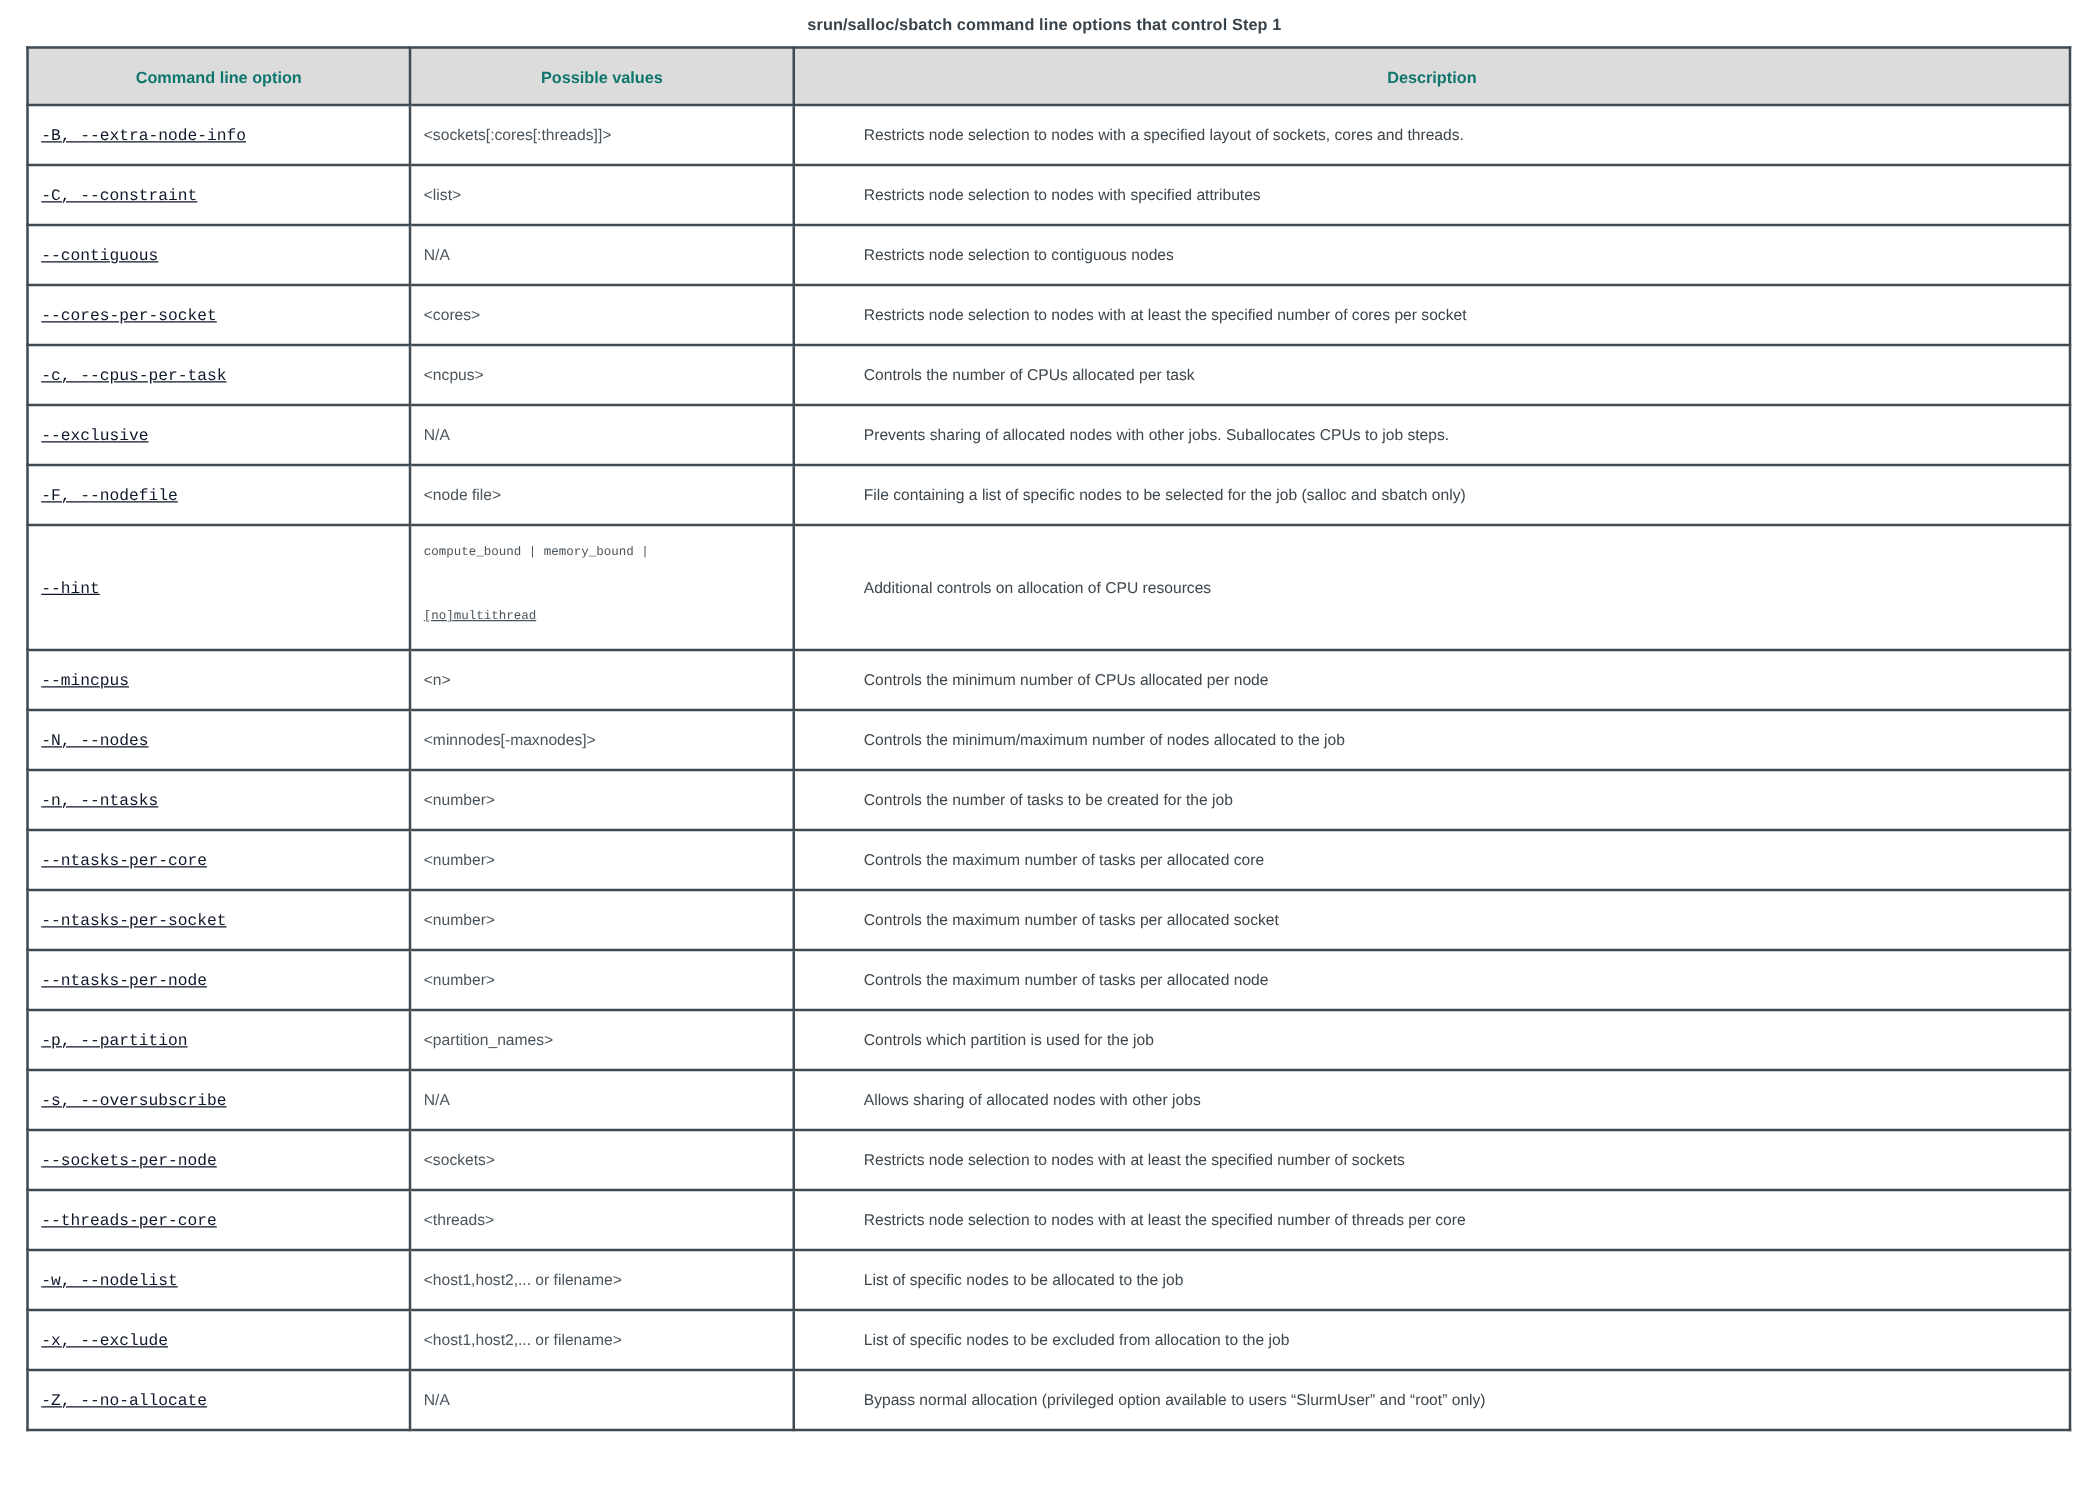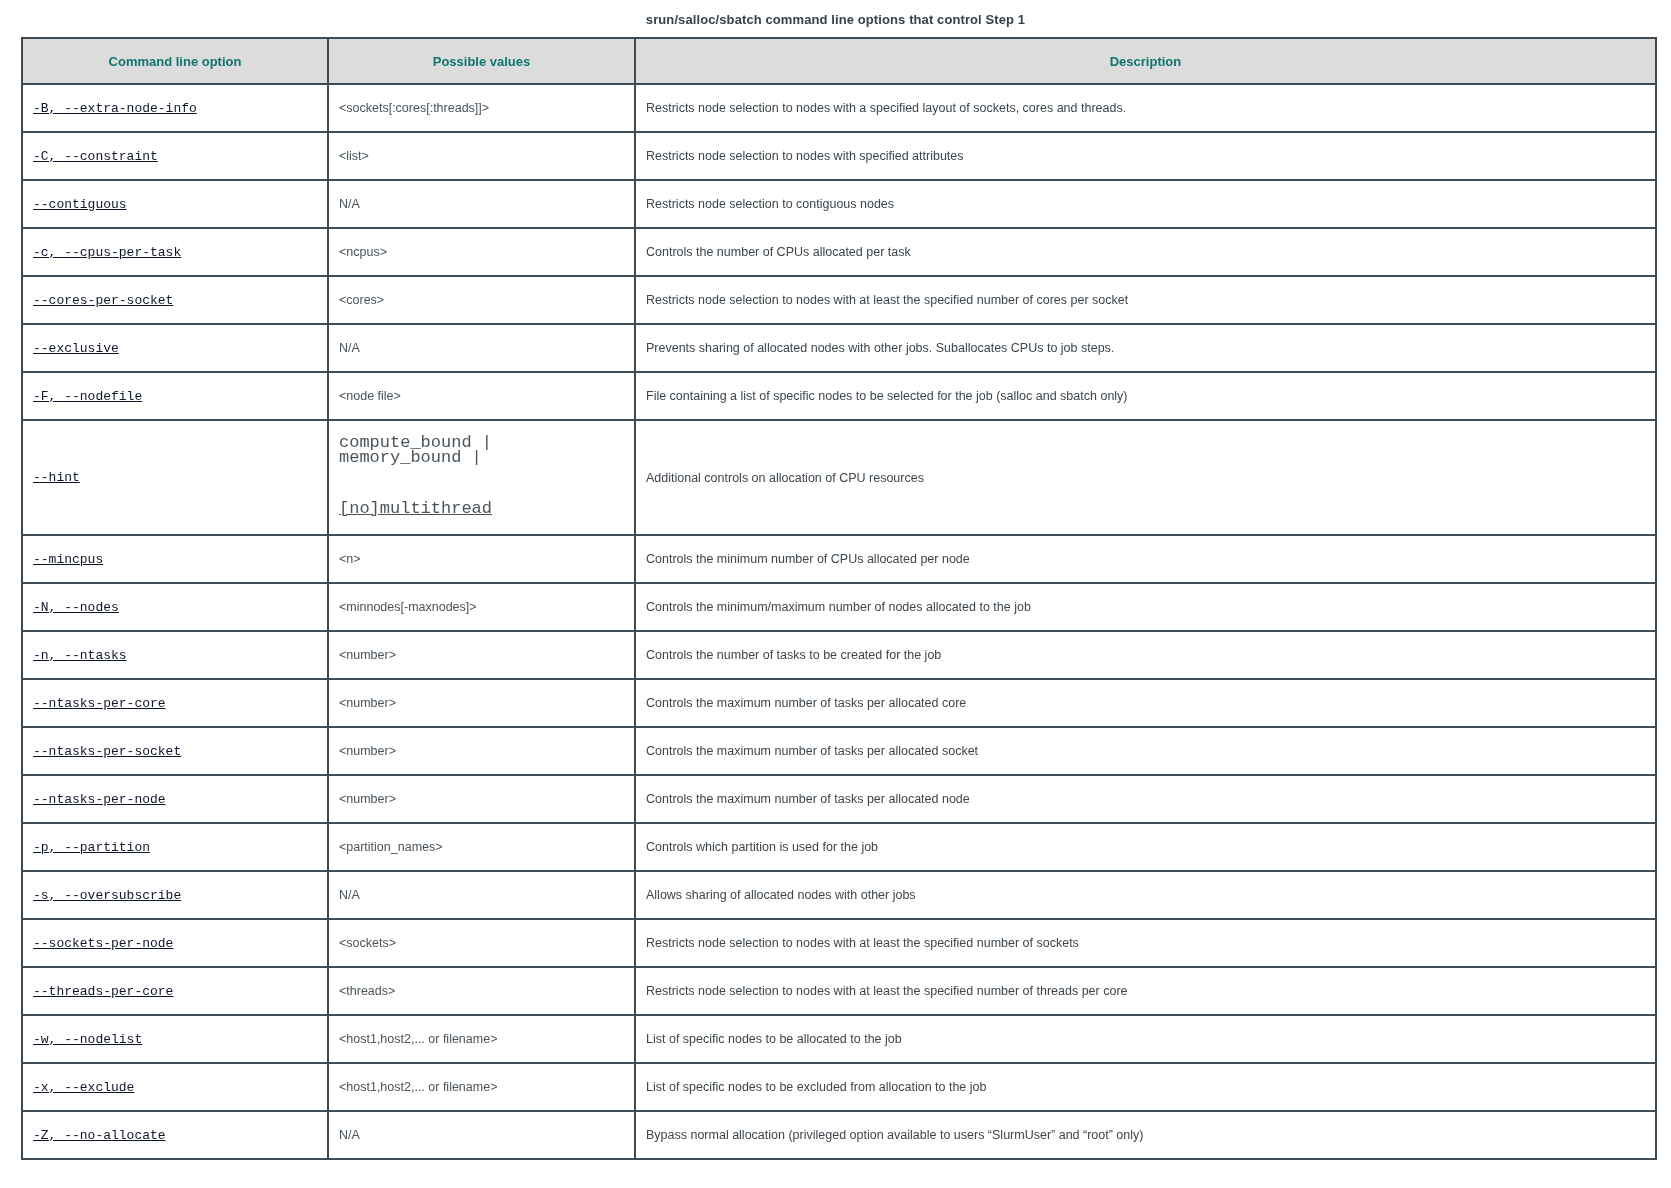--- a/index.html
+++ b/index.html
@@ -63,27 +63,27 @@
     color: #0f172a;
     text-decoration: underline;
     cursor: pointer;
     white-space: pre;
   }
   .values-text {
     color: #4a545c;
   }
   .values-text.mono {
     font-family: "Liberation Mono", "DejaVu Sans Mono", monospace;
-    font-size: 17px;
+    font-size: 10px;
     display: block;
   }
   .mono-line { line-height: 15px; }
   .mono-line + .mono-line { margin-top: 36px; text-decoration: underline; }
   td.values-cell.tall { padding-top: 14px; padding-bottom: 18px; }
-  .desc-text { color: #3d464d; }
+  .desc-text { color: #3d464d; margin-left: 45px; }
 </style>
 </head>
 <body>
 
 <div class="page">
   <div class="page-title">srun/salloc/sbatch command line options that control Step 1</div>
 
   <table class="options">
     <colgroup>
       <col class="c-option">
@@ -129,39 +129,39 @@
     <td class="values-cell">
       <span class="values-text">N/A</span>
     </td>
     <td class="desc-cell">
       <span class="desc-text">Restricts node selection to contiguous nodes</span>
     </td>
   </tr>
 
   <tr>
     <td class="option-cell">
+      <a class="option-link">--cores-per-socket</a>
+    </td>
+    <td class="values-cell">
+      <span class="values-text">&lt;cores&gt;</span>
+    </td>
+    <td class="desc-cell">
+      <span class="desc-text">Restricts node selection to nodes with at least the specified number of cores per socket</span>
+    </td>
+  </tr>
+
+  <tr>
+    <td class="option-cell">
       <a class="option-link">-c, --cpus-per-task</a>
     </td>
     <td class="values-cell">
       <span class="values-text">&lt;ncpus&gt;</span>
     </td>
     <td class="desc-cell">
       <span class="desc-text">Controls the number of CPUs allocated per task</span>
-    </td>
-  </tr>
-
-  <tr>
-    <td class="option-cell">
-      <a class="option-link">--cores-per-socket</a>
-    </td>
-    <td class="values-cell">
-      <span class="values-text">&lt;cores&gt;</span>
-    </td>
-    <td class="desc-cell">
-      <span class="desc-text">Restricts node selection to nodes with at least the specified number of cores per socket</span>
     </td>
   </tr>
 
   <tr>
     <td class="option-cell">
       <a class="option-link">--exclusive</a>
     </td>
     <td class="values-cell">
       <span class="values-text">N/A</span>
     </td>

